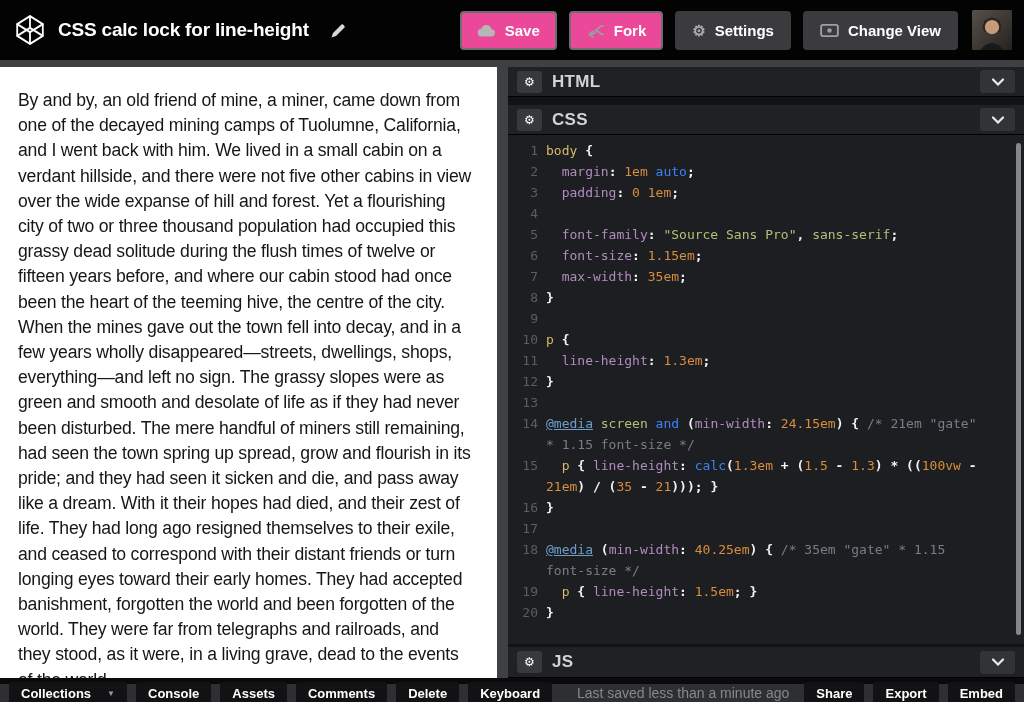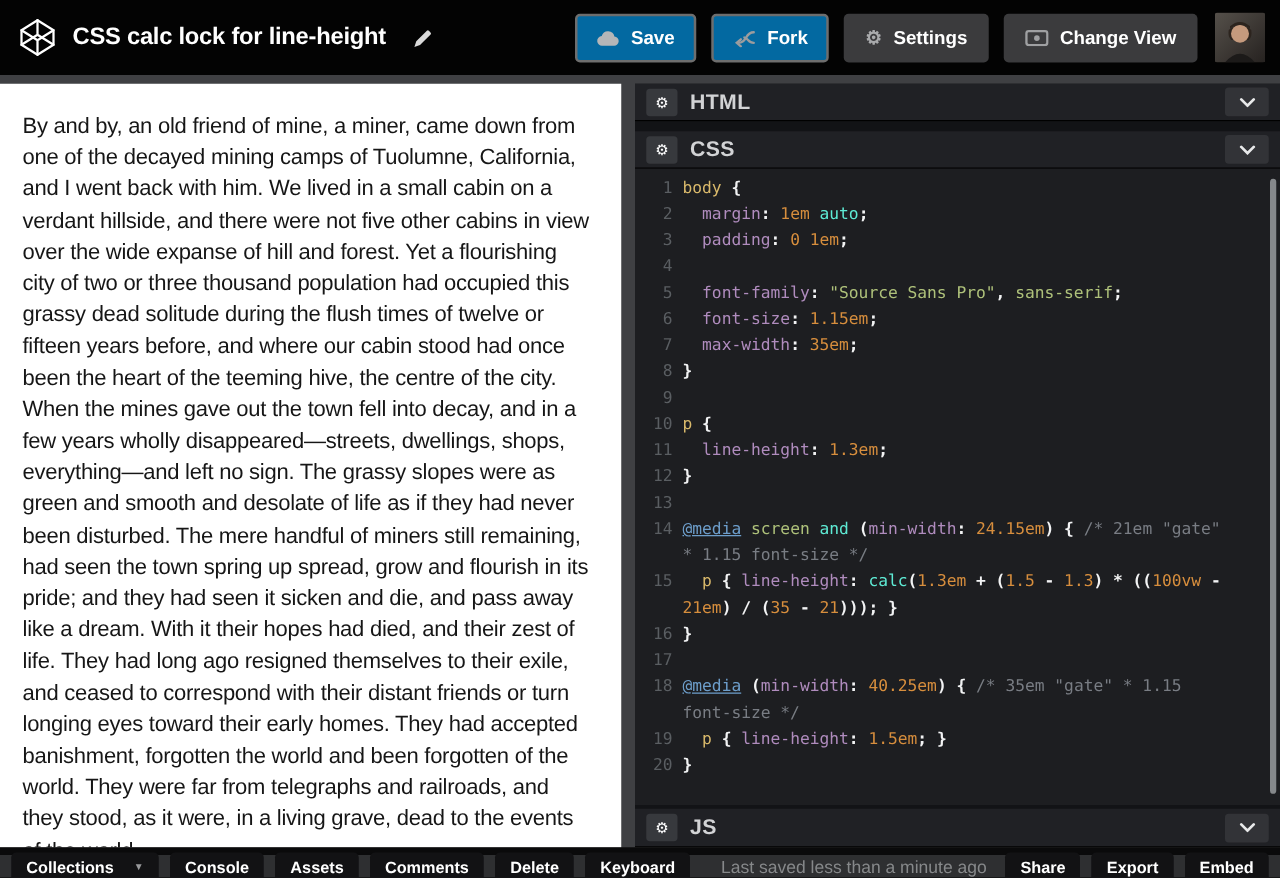--- a/index.html
+++ b/index.html
@@ -12,21 +12,21 @@
   .title-block { display:flex; flex-direction:column; justify-content:center; }
   .title-row { display:flex; align-items:center; gap:22px; }
   .pen-title { color:#fff; font-size:19px; font-weight:bold; letter-spacing:-0.2px; }
   .pencil { width:15px; height:15px; }
   .byline { margin-top:3px; display:flex; align-items:baseline; gap:6px; }
   .byline .prefix { color:#8a8a8a; font-size:10px; letter-spacing:1px; font-weight:bold; }
   .byline .author { color:#fff; font-size:13px; font-weight:bold; }
   .topbar-spacer { flex:1; }
   .tb-btn { height:39px; display:flex; align-items:center; gap:9px; border-radius:4px; padding:0 15px;
             color:#fff; font-size:15px; font-weight:bold; cursor:pointer; margin-left:12px; flex:none; }
-  .tb-btn.outlined { background:#0369a1; border:2px solid #6e6e6e; }
+  .tb-btn.outlined { background:#ec4899; border:2px solid #6e6e6e; }
   .tb-btn.filled { background:#3b3b3d; border:none; padding:0 17px; }
   .gear-glyph { color:#a9aaac; font-size:15px; line-height:1; }
   .avatar { width:40px; height:40px; border-radius:2px; margin-left:14px; overflow:hidden; flex:none; cursor:pointer; }
 
   
   .main { flex:1; display:flex; background:#3f4043; padding-top:7px; min-height:0; }
   .preview { width:497px; background:#fff; overflow:hidden; padding:21px 22px 0 18px; }
   .preview p { color:#161616; font-size:17.6px; line-height:25.2px; letter-spacing:-0.2px; }
   .divider { width:11px; flex:none; }
   .editors { flex:1; background:#121316; display:flex; flex-direction:column; min-width:0; }
@@ -44,21 +44,21 @@
   .js-header { margin-top:3px; height:31px; }
 
   .code-area { flex:1; background:#1d1e21; position:relative; overflow:hidden;
                padding:5px 0 0 6px; font-family:"DejaVu Sans Mono", monospace; }
   .code-line { display:flex; font-size:13px; line-height:21px; cursor:text; }
   .ln { width:24px; flex:none; text-align:right; color:#5a5e62; margin-right:8px; user-select:none; }
   .lc { width:441px; flex:none; white-space:pre-wrap; word-wrap:break-word; color:#f2f3f4; }
   .tk-sel { color:#d9b96b; }
   .tk-prop { color:#b08cbe; }
   .tk-num { color:#d78e3d; }
-  .tk-kw { color:#5eead4; }
+  .tk-kw { color:#3b82f6; }
   .tk-str { color:#aec17a; }
   .tk-at { color:#6d9ecb;text-decoration:underline; }
   .tk-com { color:#797d84; }
   .tk-pln { color:#f2f3f4; font-weight:bold; }
   .scroll-thumb { position:absolute; right:3px; top:8px; bottom:9px; width:5px; background:#85888b; border-radius:3px; cursor:pointer; }
 
   
   .footer { height:24px; flex:none; background:#2e2f31; border-top:6px solid #0a0a0b; display:flex;
             align-items:center; padding:0 9px; gap:9px; }
   .ft-btn { background:#121214; color:#fff; font-size:13px; font-weight:bold; border-radius:4px;

